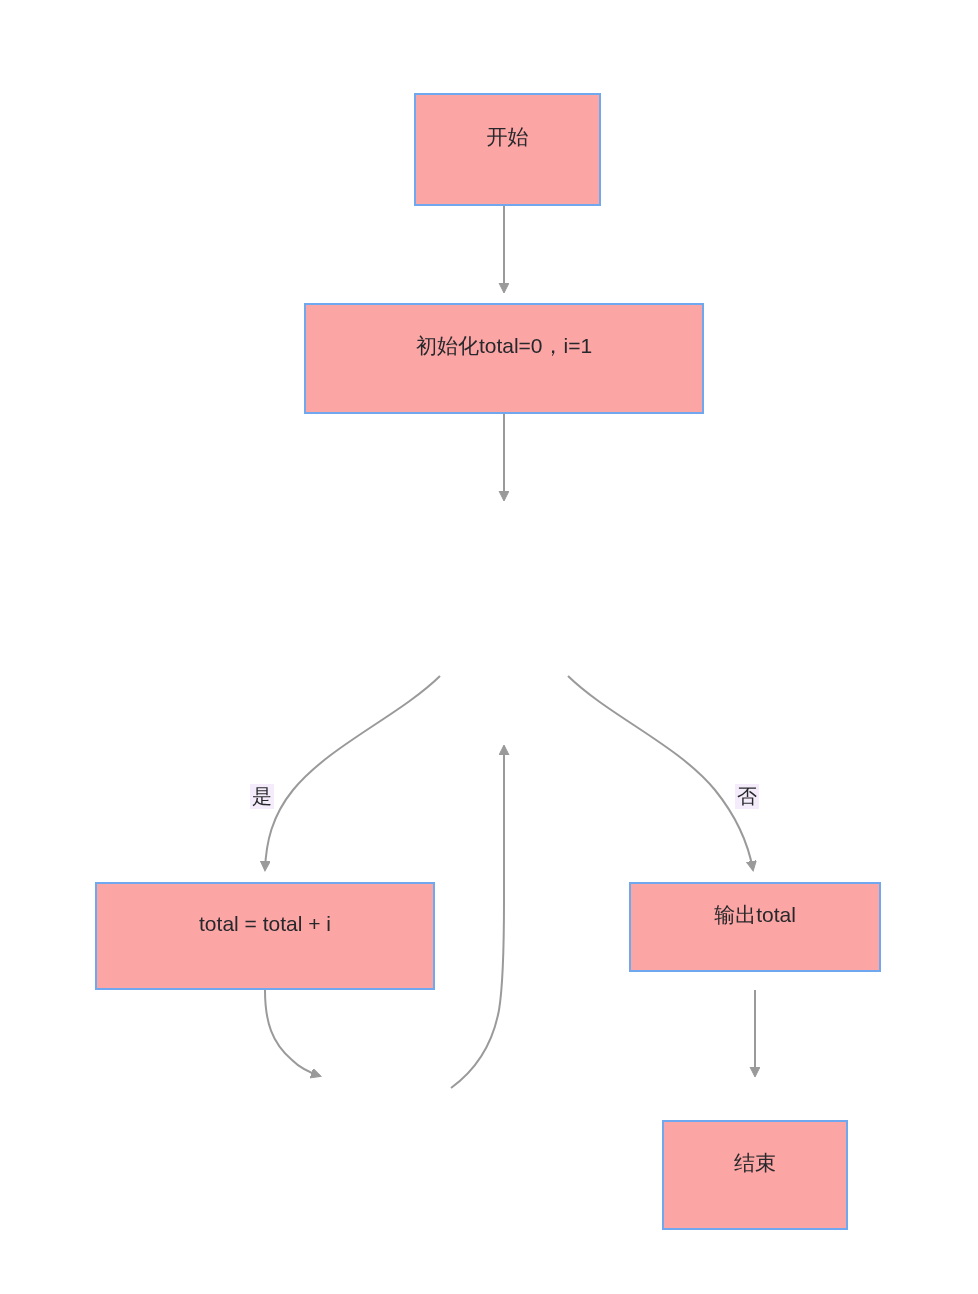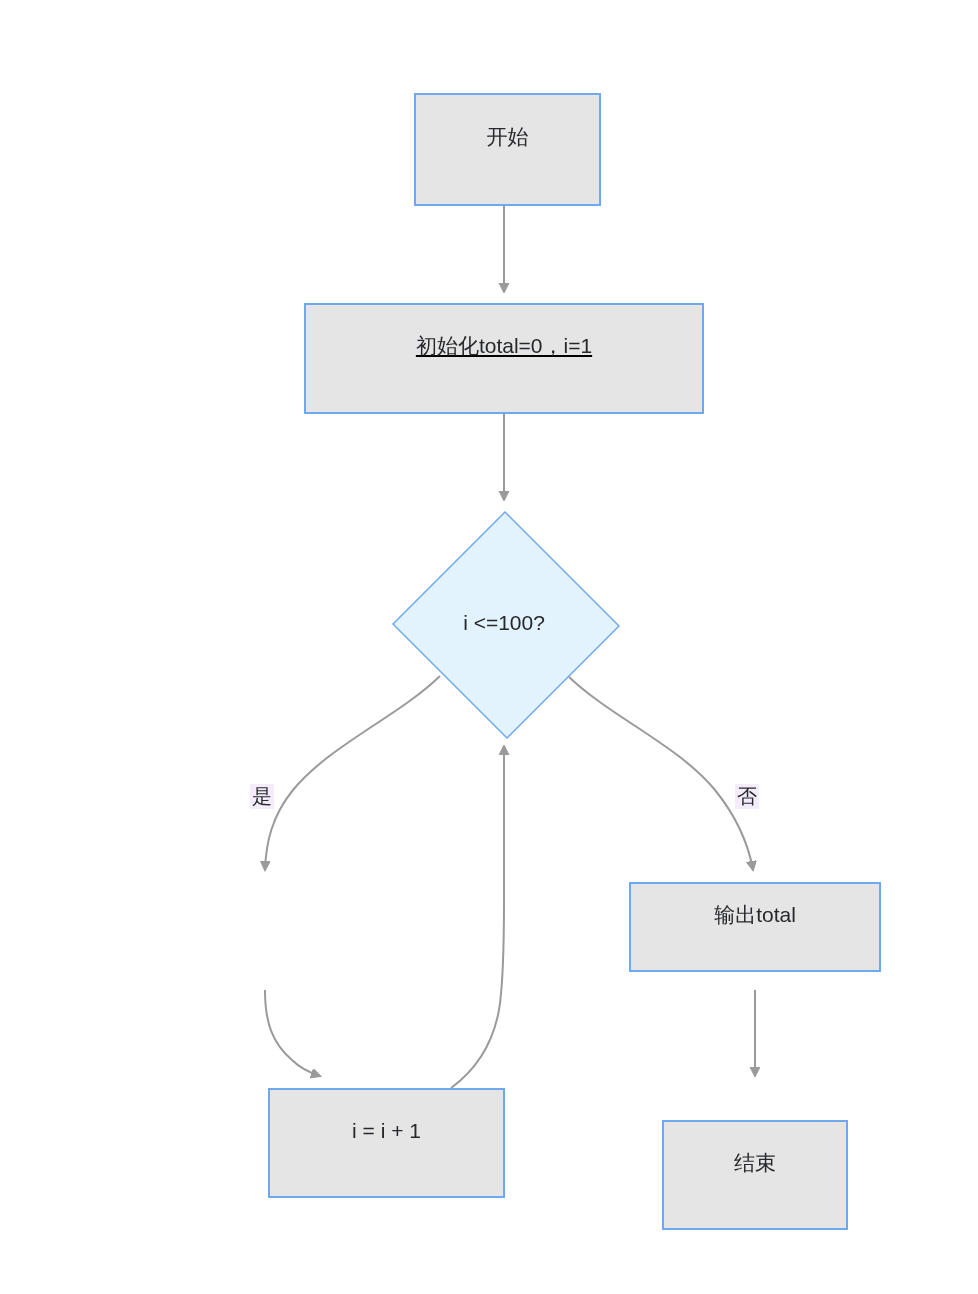--- a/index.html
+++ b/index.html
@@ -21,21 +21,21 @@
     position: absolute;
     left: 0;
     top: 0;
     width: 978px;
     height: 1294px;
     pointer-events: none;
   }
   .node {
     position: absolute;
     box-sizing: border-box;
-    background: #e5e5e5;
+    background: #fca5a5;
     border: 2px solid #6fa8ee;
     display: flex;
     align-items: center;
     justify-content: center;
   }
   .node .node-label {
     font-size: 21px;
     color: #26282b;
     line-height: 1.25;
     white-space: nowrap;
@@ -105,37 +105,33 @@
 
     <path d="M451,1088 C473,1072 492,1048 499,1010 C503,986 504,940 504,900 L504,746" fill="none" stroke="#9a9a9a" stroke-width="2" marker-end="url(#arrow-down)"></path>
 
     <path d="M755,990 L755,1076" fill="none" stroke="#9a9a9a" stroke-width="2" marker-end="url(#arrow-down)"></path>
   </svg>
 
   <div class="node" style="left:414px; top:93px; width:187px; height:113px;">
     <span class="node-label">开始</span>
   </div>
 
-  <div class="node" style="left:304px; top:303px; width:400px; height:111px;text-decoration:underline;">
+  <div class="node" style="left:304px; top:303px; width:400px; height:111px;">
     <span class="node-label">初始化total=0，i=1</span>
   </div>
 
-  <div class="diamond" style="left:391px; top:512px; width:226px; height:222px;">
-    <div class="diamond-shape"></div>
-    <span class="node-label">i &lt;=100?</span>
+
+  <div class="node" style="left:95px; top:882px; width:340px; height:108px;">
+    <span class="node-label">total = total + i</span>
   </div>
-
 
   <div class="node" style="left:629px; top:882px; width:252px; height:90px;">
     <span class="node-label">输出total</span>
   </div>
 
-  <div class="node" style="left:268px; top:1088px; width:237px; height:110px;">
-    <span class="node-label">i = i + 1</span>
-  </div>
 
   <div class="node" style="left:662px; top:1088px; width:186px; height:110px;margin-top:32px;">
     <span class="node-label">结束</span>
   </div>
 
   <div class="edge-label" style="left:250px; top:784px;">是</div>
 
   <div class="edge-label" style="left:735px; top:784px;">否</div>
 
 </div>

